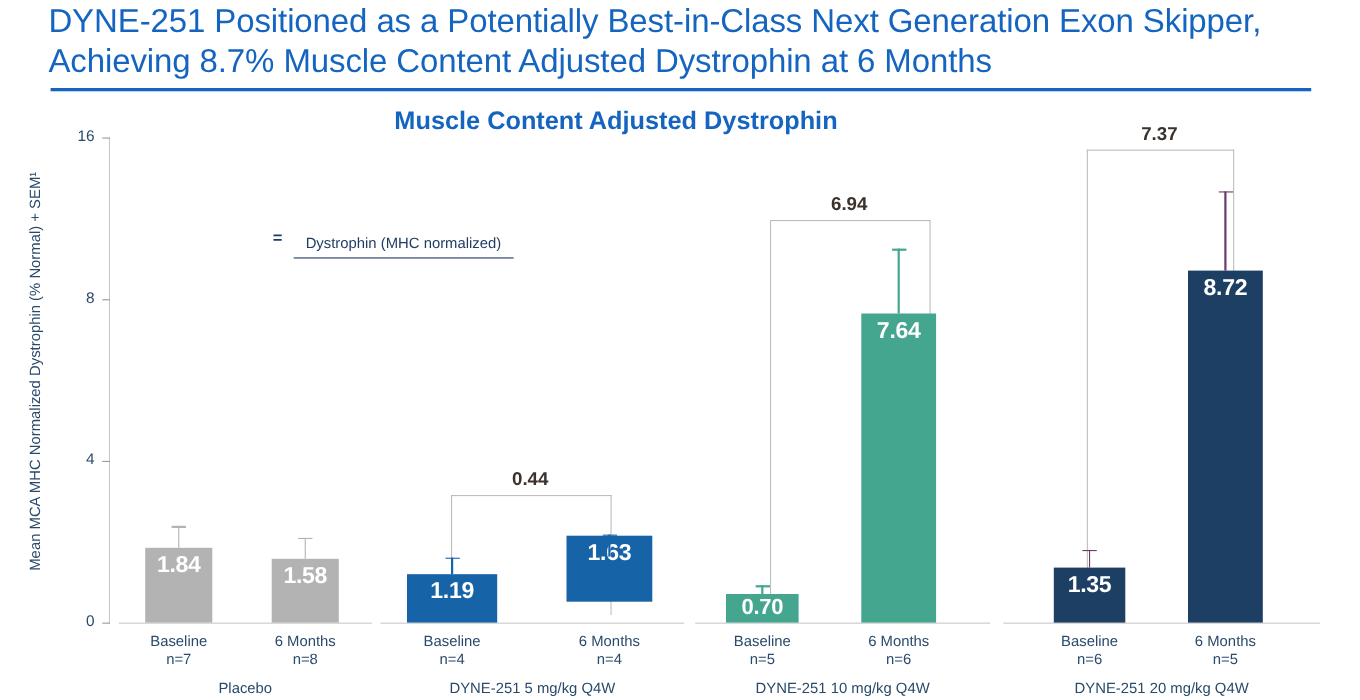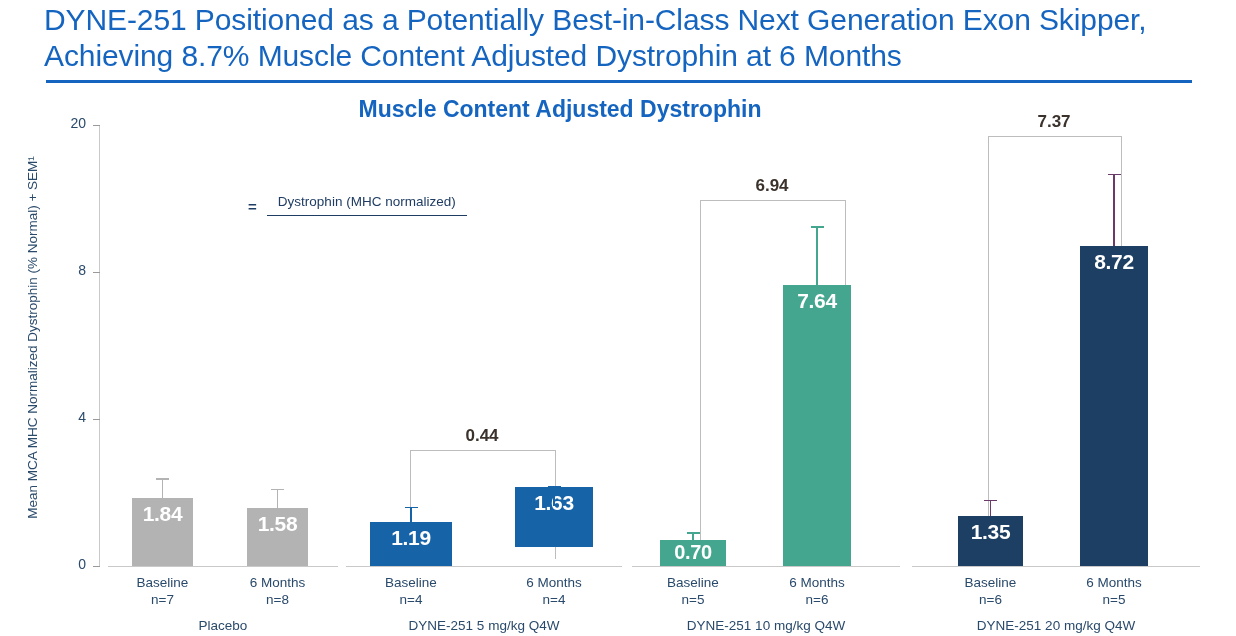--- a/index.html
+++ b/index.html
@@ -165,20 +165,21 @@
   #formula-eq {
     font-size: 15px;
     font-weight: bold;
     color: #1f3d63;
   }
   #formula-rhs {
     width: 200px;
     text-align: center;
     font-size: 13.5px;
     color: #1f3d63;
+    margin-top: 19px;
   }
   #formula-num { padding-bottom: 4px; }
   #formula-bar {
     height: 1px;
     background: #1f3d63;
     margin: 2px 0 3px 0;
   }
   #formula-den { padding-top: 2px; }
 </style>
 </head>
@@ -195,21 +196,21 @@
   <div id="y-axis-line"></div>
 
   <div id="ticks">
       <div class="y-tick" style="top: 476px;"></div>
       <div class="y-tick-label" style="top: 466px; left: 28px; right: auto; width: 58px;">0</div>
       <div class="y-tick" style="top: 329px;"></div>
       <div class="y-tick-label" style="top: 319px; left: 28px; right: auto; width: 58px;">4</div>
       <div class="y-tick" style="top: 182px;"></div>
       <div class="y-tick-label" style="top: 172px; left: 28px; right: auto; width: 58px;">8</div>
       <div class="y-tick" style="top: 35px;"></div>
-      <div class="y-tick-label" style="top: 25px; left: 28px; right: auto; width: 58px;">20</div>
+      <div class="y-tick-label" style="top: 25px; left: 28px; right: auto; width: 58px;">16</div>
     </div>
   <div id="baselines">
       <div class="group-baseline" style="left: 108px; width: 230px;"></div>
       <div class="group-baseline" style="left: 346px; width: 276px;"></div>
       <div class="group-baseline" style="left: 632px; width: 268px;"></div>
       <div class="group-baseline" style="left: 912px; width: 288px;"></div>
     </div>
   <div id="plot">
       <div class="bar" style="left: 132px; width: 61px; height: 67.62px; top: 408.38px; bottom: auto; background: rgb(179, 179, 179);">
         <div class="bar-value">1.84</div>

